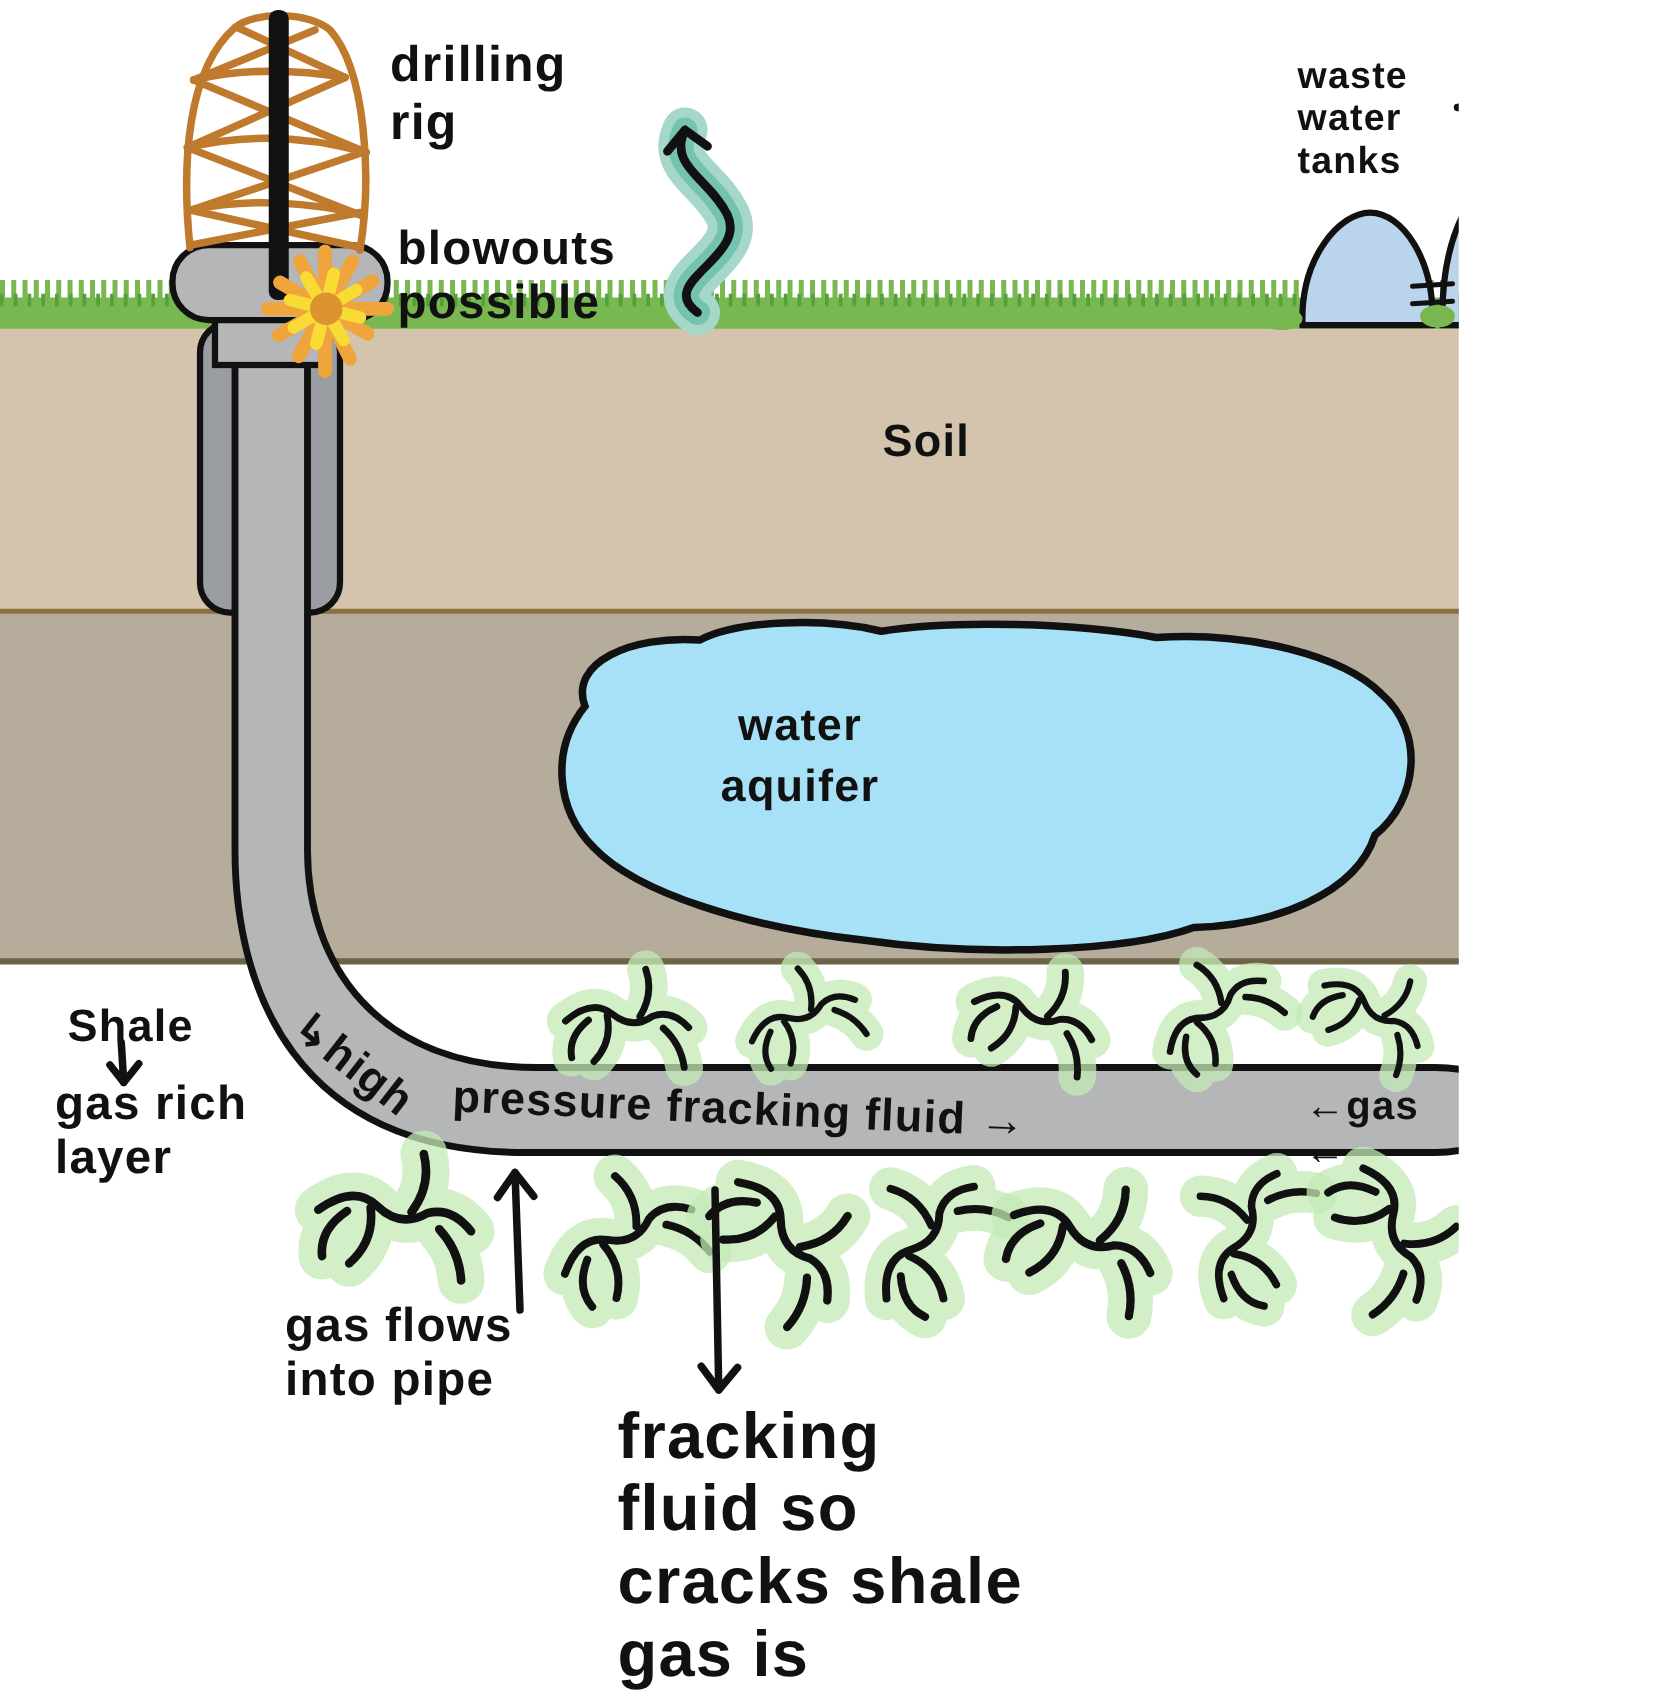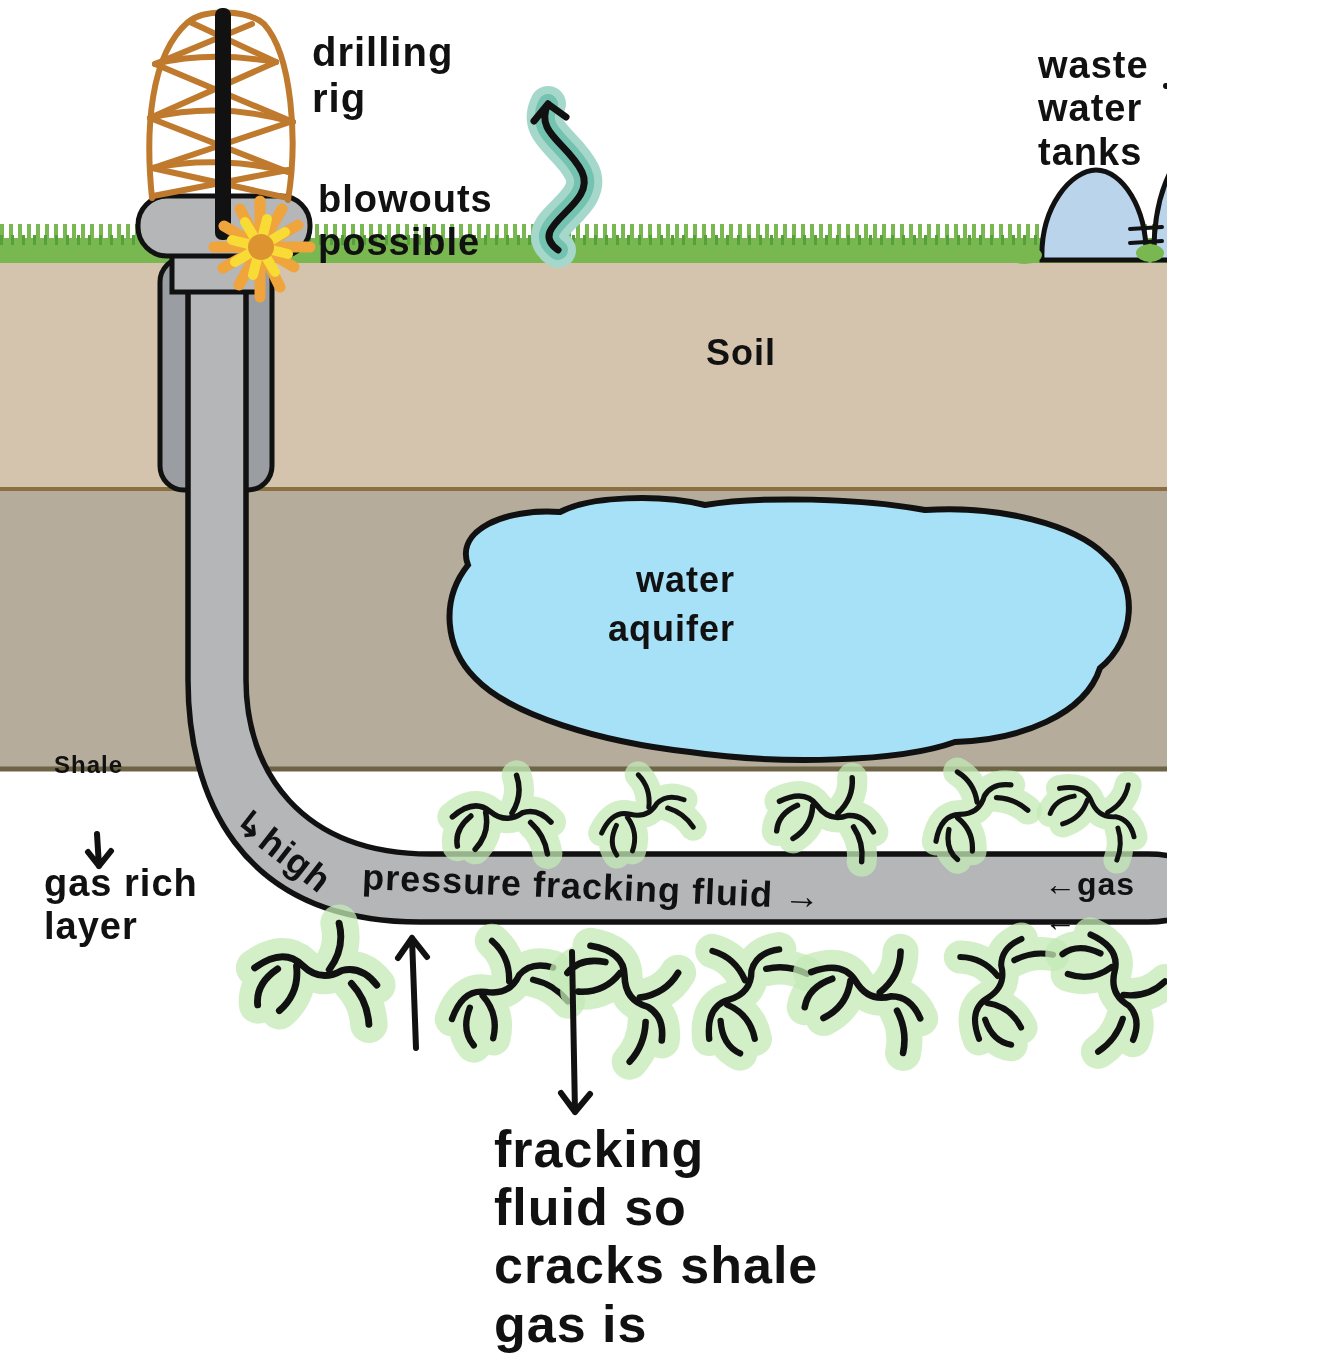--- a/index.html
+++ b/index.html
@@ -133,30 +133,32 @@
 
   <path class="ink" stroke-width="6" d="M97,834 L99,866 M99,866 L88,852 M99,866 L111,851"></path>
   <path class="ink" stroke-width="6" d="M416,1048 L412,938 M412,938 L398,958 M412,938 L427,957"></path>
   <path class="ink" stroke-width="6" d="M572,952 L575,1112 M575,1112 L561,1093 M575,1112 L590,1094"></path>
 </svg>
 
 <div class="lbl" style="left:312px;top:30px;font-size:40px">drilling
 rig</div>
 <div class="lbl" style="left:318px;top:178px;font-size:38px">blowouts
 possible</div>
-<div class="lbl" style="left:1038px;top:44px;font-size:38px">waste water
+<div class="lbl" style="left:1038px;top:44px;font-size:30px">waste water
 tanks</div>
 <div class="lbl" style="left:706px;top:332px;font-size:36px">Soil</div>
-<div class="lbl" style="left:545px;top:556px;width:190px;text-align:right;font-size:36px;line-height:1.35">water
+<div class="lbl" style="left:545px;top:556px;width:190px;text-align:center;font-size:36px;line-height:1.35">water
 aquifer</div>
-<div class="lbl" style="left:54px;top:751px;font-size:24px">Shale</div>
+<div class="lbl" style="left:54px;top:800px;font-size:36px">Shale</div>
 <div class="lbl" style="left:44px;top:862px;font-size:38px">gas rich
 layer</div>
 <div class="lbl" style="left:252px;top:800px;font-size:36px;transform:rotate(38deg);transform-origin:left top">↳high</div>
 <div class="lbl" style="left:362px;top:866px;font-size:36px;transform:rotate(2.5deg)">pressure fracking fluid →</div>
 <div class="lbl" style="left:1044px;top:866px;font-size:32px">←gas ←</div>
+<div class="lbl" style="left:228px;top:1040px;font-size:38px">gas flows
+into pipe</div>
 <div class="lbl" style="left:494px;top:1120px;font-size:52px;line-height:1.12">fracking
 fluid so
 cracks shale
 gas is
 loosened</div>
 
 </div>
 
 </body></html>

